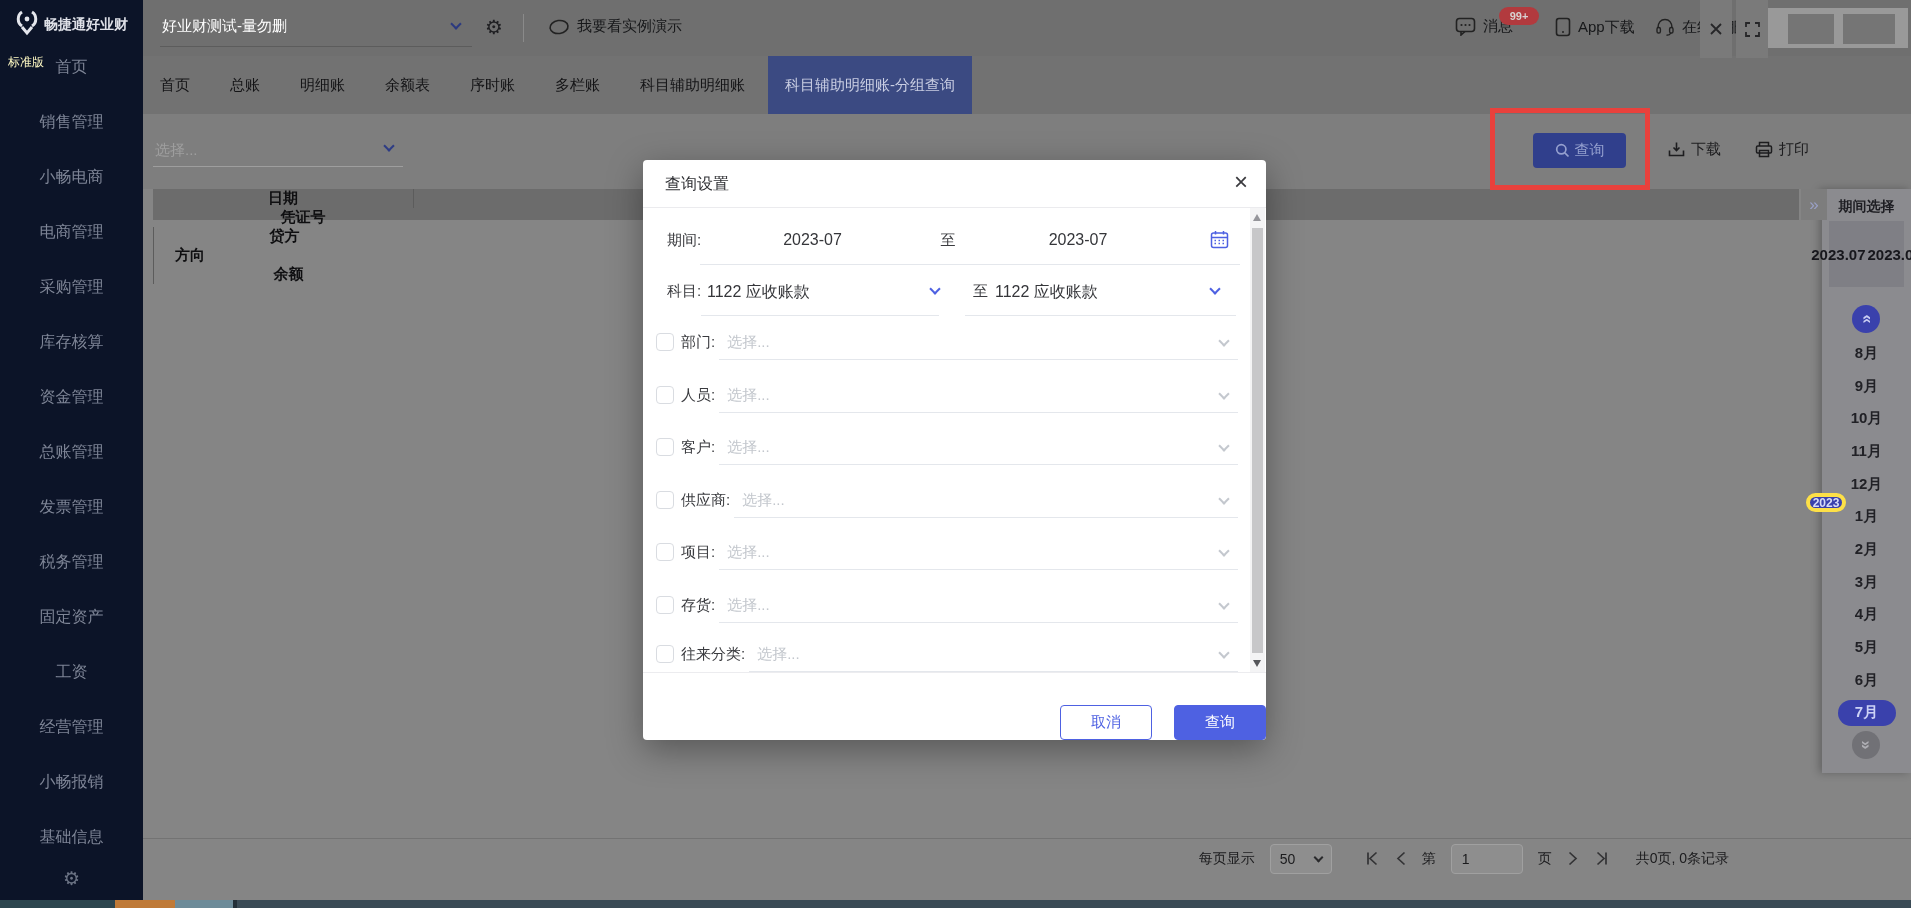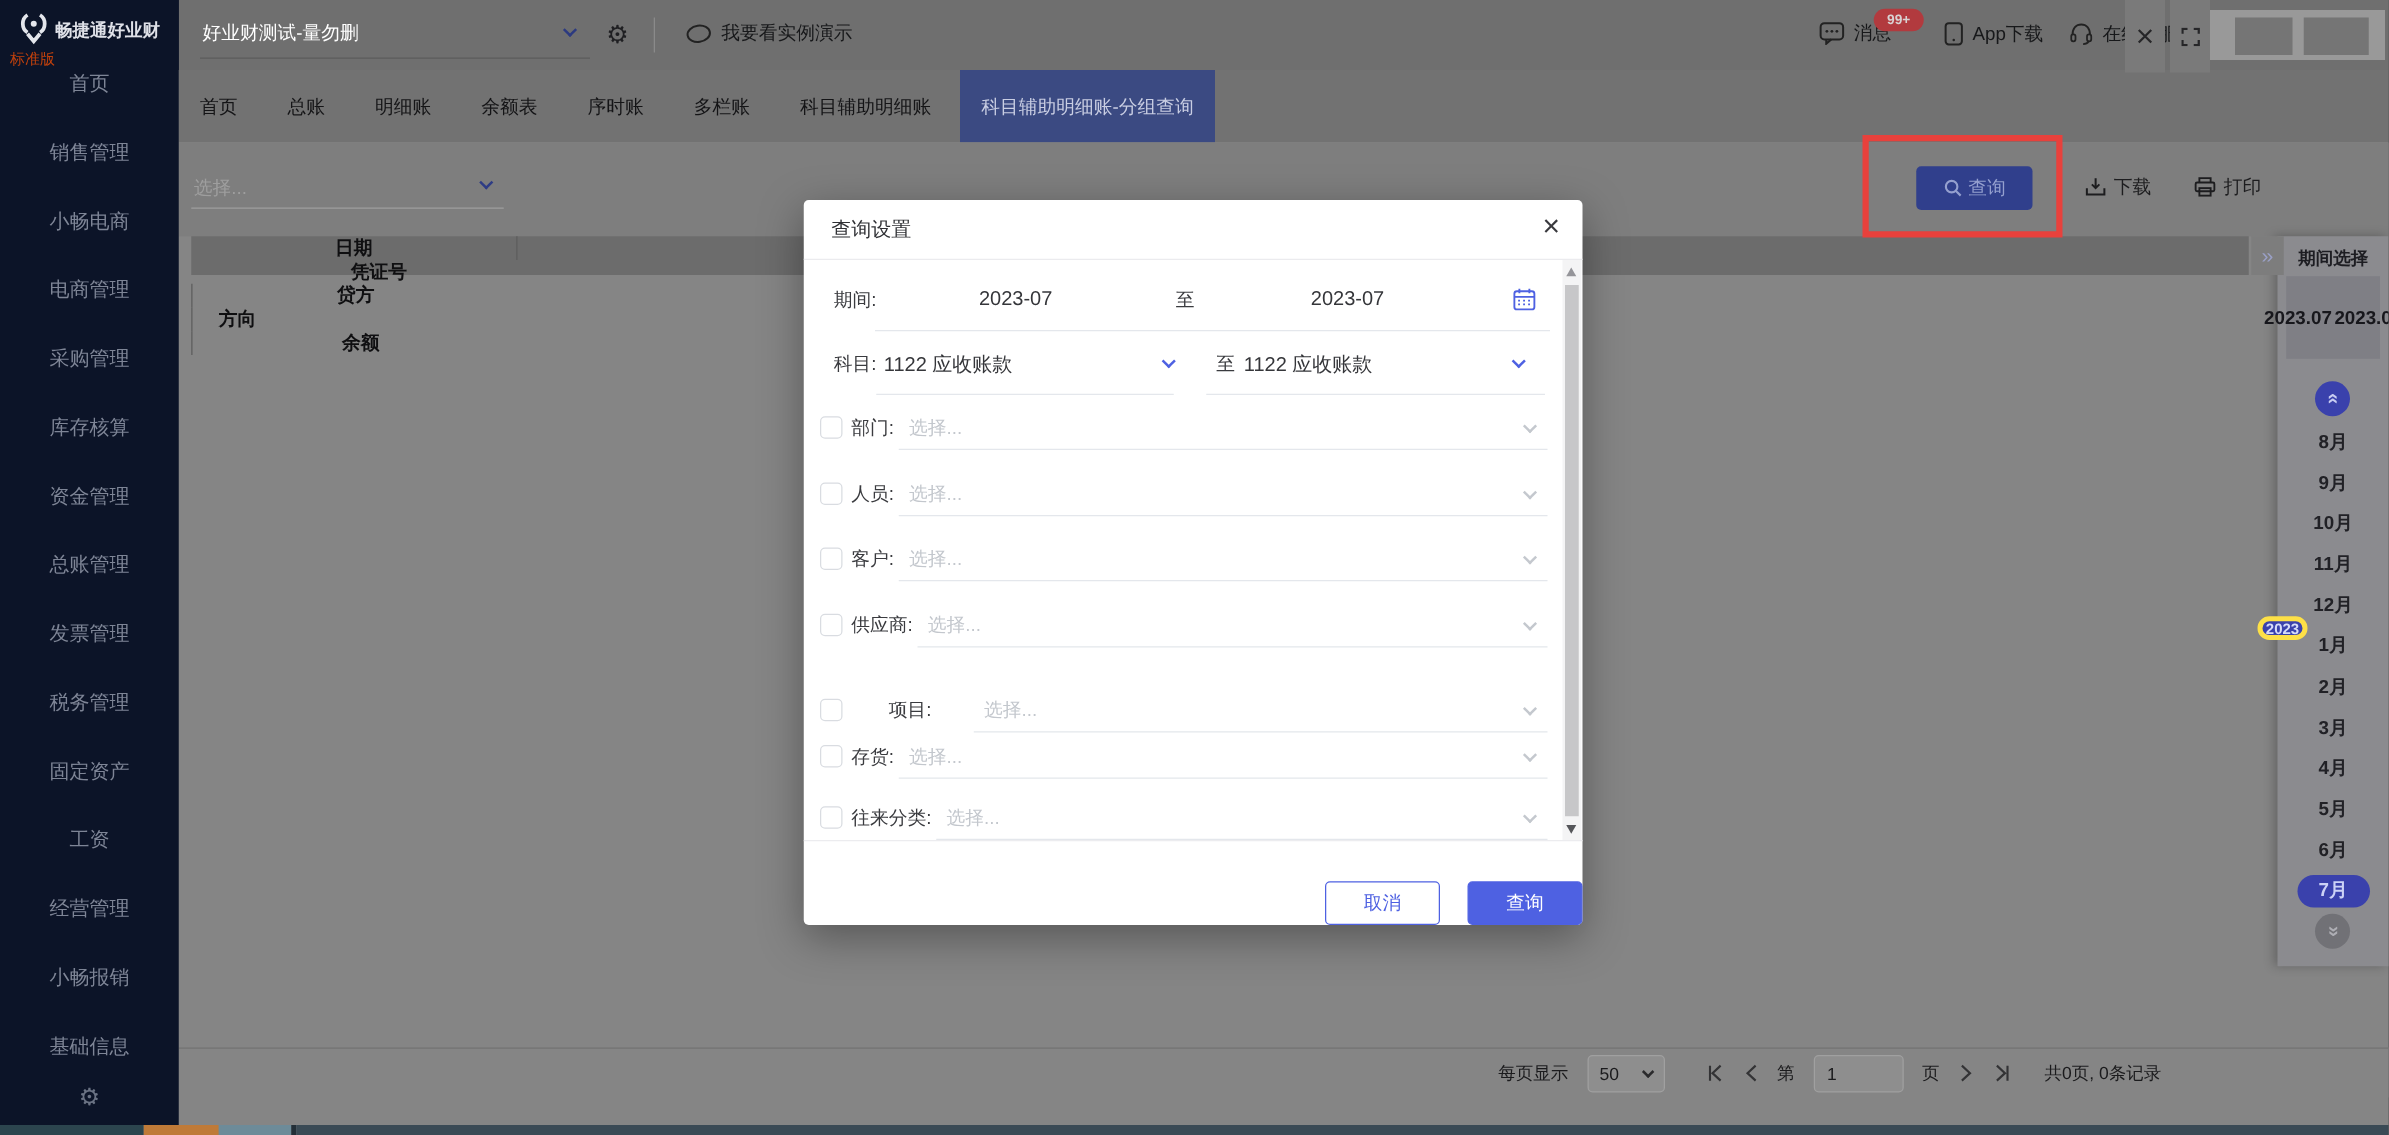--- a/index.html
+++ b/index.html
@@ -5,21 +5,21 @@
   html,body{margin:0;padding:0;background:#2e2e2e;}
   *{box-sizing:border-box;}
   .screen{position:relative;width:1911px;height:908px;overflow:hidden;
           font-family:"Liberation Sans","DejaVu Sans",sans-serif;background:#858585;}
 
   
   .sidebar{position:absolute;left:0;top:0;width:143px;height:900px;background:#0c1428;z-index:5;}
   .logo-block{position:absolute;left:0;top:0;width:143px;height:56px;background:#0c1428;z-index:3;}
   .logo-mark{position:absolute;left:12px;top:7px;color:#e4e6ec;}
   .brand-name{position:absolute;left:44px;top:16px;font-size:14px;font-weight:bold;color:#dfe1e8;white-space:nowrap;}
-  .brand-edition{position:absolute;left:8px;top:39px;font-size:12px;color:#c2410c;}
+  .brand-edition{position:absolute;left:8px;top:54px;font-size:12px;color:#fef9c3;}
   .side-list{position:absolute;left:0;top:56px;bottom:48px;width:143px;overflow:hidden;z-index:1;}
   .side-item{height:55px;display:flex;align-items:center;justify-content:center;
              font-size:16px;color:#7e8596;cursor:pointer;}
   .side-item.clipped{margin-top:-16px;}
   .side-gear{position:absolute;bottom:10px;left:0;width:143px;text-align:center;
              font-size:19px;color:#6b7384;cursor:pointer;}
 
   
   .topbar{position:absolute;left:143px;top:0;width:1768px;height:56px;background:#6f6f6f;}
   .account{position:absolute;left:17px;top:10px;width:312px;height:37px;border-bottom:1px solid #5c5c5c;cursor:pointer;}
@@ -132,21 +132,21 @@
   .row-subject .chev1{position:absolute;left:288px;top:12px;color:#4e61e2;}
   .subj-toword{position:absolute;left:330px;top:9px;}
   .subj-to{position:absolute;left:352px;top:9px;cursor:pointer;}
   .row-subject .chev2{position:absolute;left:568px;top:12px;color:#4e61e2;}
   .row-subject .ul1{position:absolute;left:58px;top:42px;width:238px;height:1px;background:#e4e7ec;}
   .row-subject .ul2{position:absolute;left:322px;top:42px;width:271px;height:1px;background:#e4e7ec;}
   .crows{position:absolute;left:0;top:0;width:100%;height:512px;overflow:hidden;}
   .crow{position:absolute;left:13px;width:582px;height:36px;display:flex;align-items:center;}
   .crow:nth-of-type(1){top:164px;} .crow:nth-of-type(2){top:217px;}
   .crow:nth-of-type(3){top:269px;} .crow:nth-of-type(4){top:322px;}
-  .crow:nth-of-type(5){top:390px;gap:30px;} .crow:nth-of-type(6){top:427px;}
+  .crow:nth-of-type(5){top:374px;} .crow:nth-of-type(6){top:427px;}
   .crow:nth-of-type(7){top:476px;}
   .cbox{width:18px;height:18px;border:1px solid #d9dce1;border-radius:4px;background:#fff;cursor:pointer;flex:none;}
   .crow .mrow-label{margin-left:7px;white-space:nowrap;}
   .cfield{flex:1;height:36px;margin-left:4px;position:relative;border-bottom:1px solid #e4e7ec;cursor:pointer;}
   .cfield .ph{position:absolute;left:8px;top:9px;font-size:15px;color:#c3c7cd;}
   .cfield .chev{position:absolute;right:10px;top:13px;color:#c4c8ce;}
   .modal-footer{position:absolute;left:0;top:512px;width:100%;height:68px;border-top:1px solid #ececef;
                 display:flex;align-items:flex-end;justify-content:flex-end;gap:22px;}
   .btn{width:92px;height:35px;border-radius:4px;font-size:15px;display:flex;align-items:center;
        justify-content:center;cursor:pointer;}

